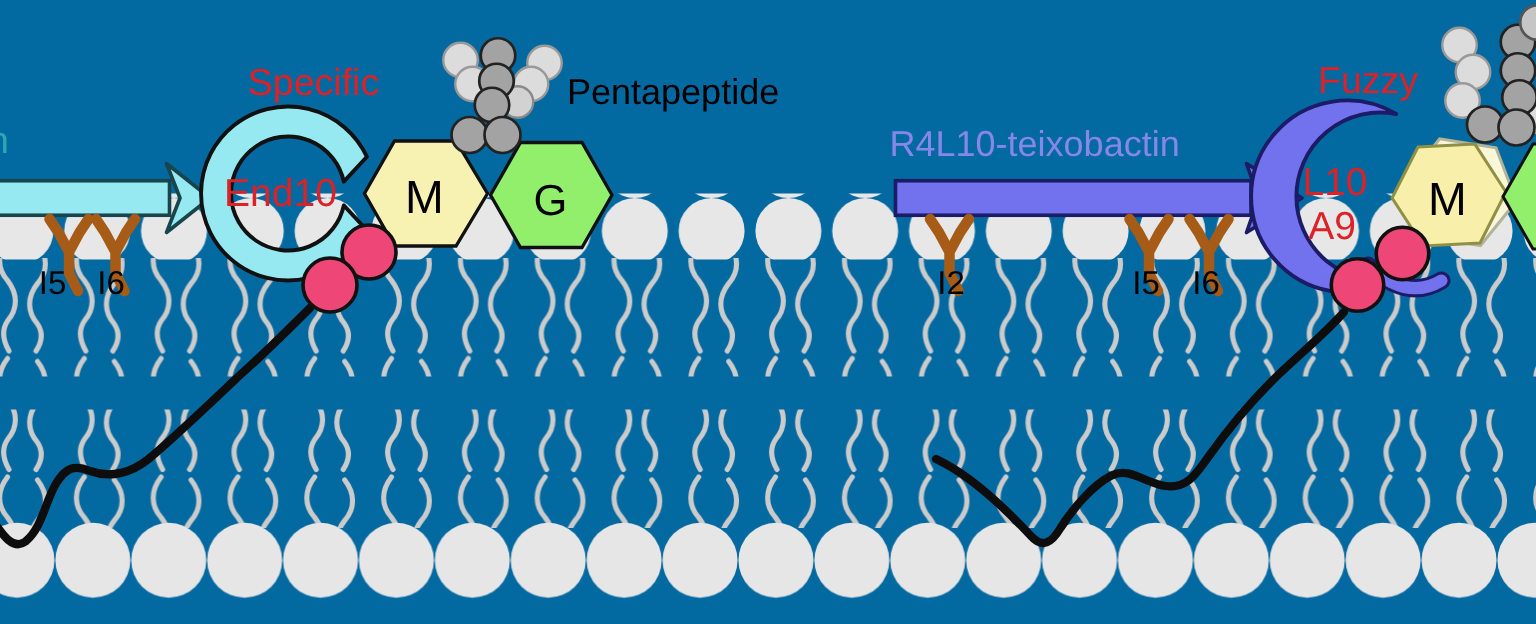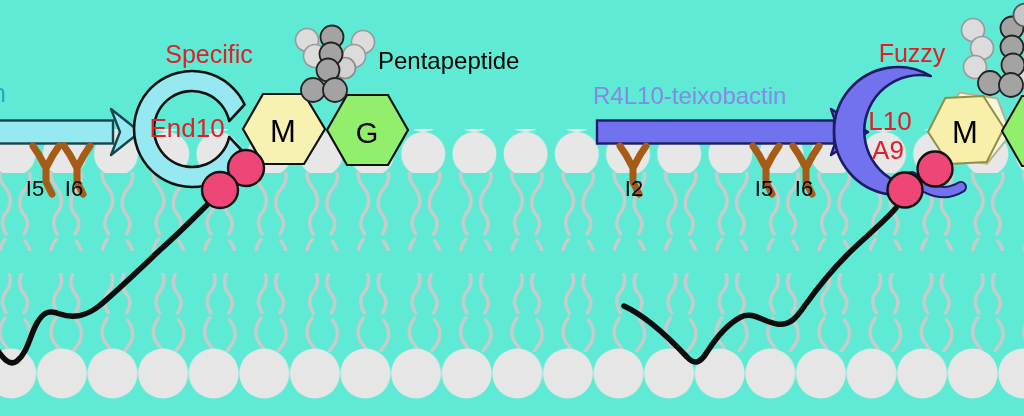--- a/index.html
+++ b/index.html
@@ -1,16 +1,16 @@
 <!DOCTYPE html>
 <html><head>
 <meta charset="utf-8">
 <style>
   html,body{margin:0;padding:0;background:#fff;}
-  .stage{position:relative;width:1024px;height:416px;overflow:hidden;background:#5eead4;
+  .stage{position:relative;width:1024px;height:416px;overflow:hidden;background:#0369a1;
          font-family:"Liberation Sans",sans-serif;}
   svg{display:block;}
   text{font-family:"Liberation Sans",sans-serif;}
 </style>
 </head>
 <body>
 
 <div class="stage">
 <svg width="1024" height="416" viewBox="0 0 1024 416">
   <defs>

